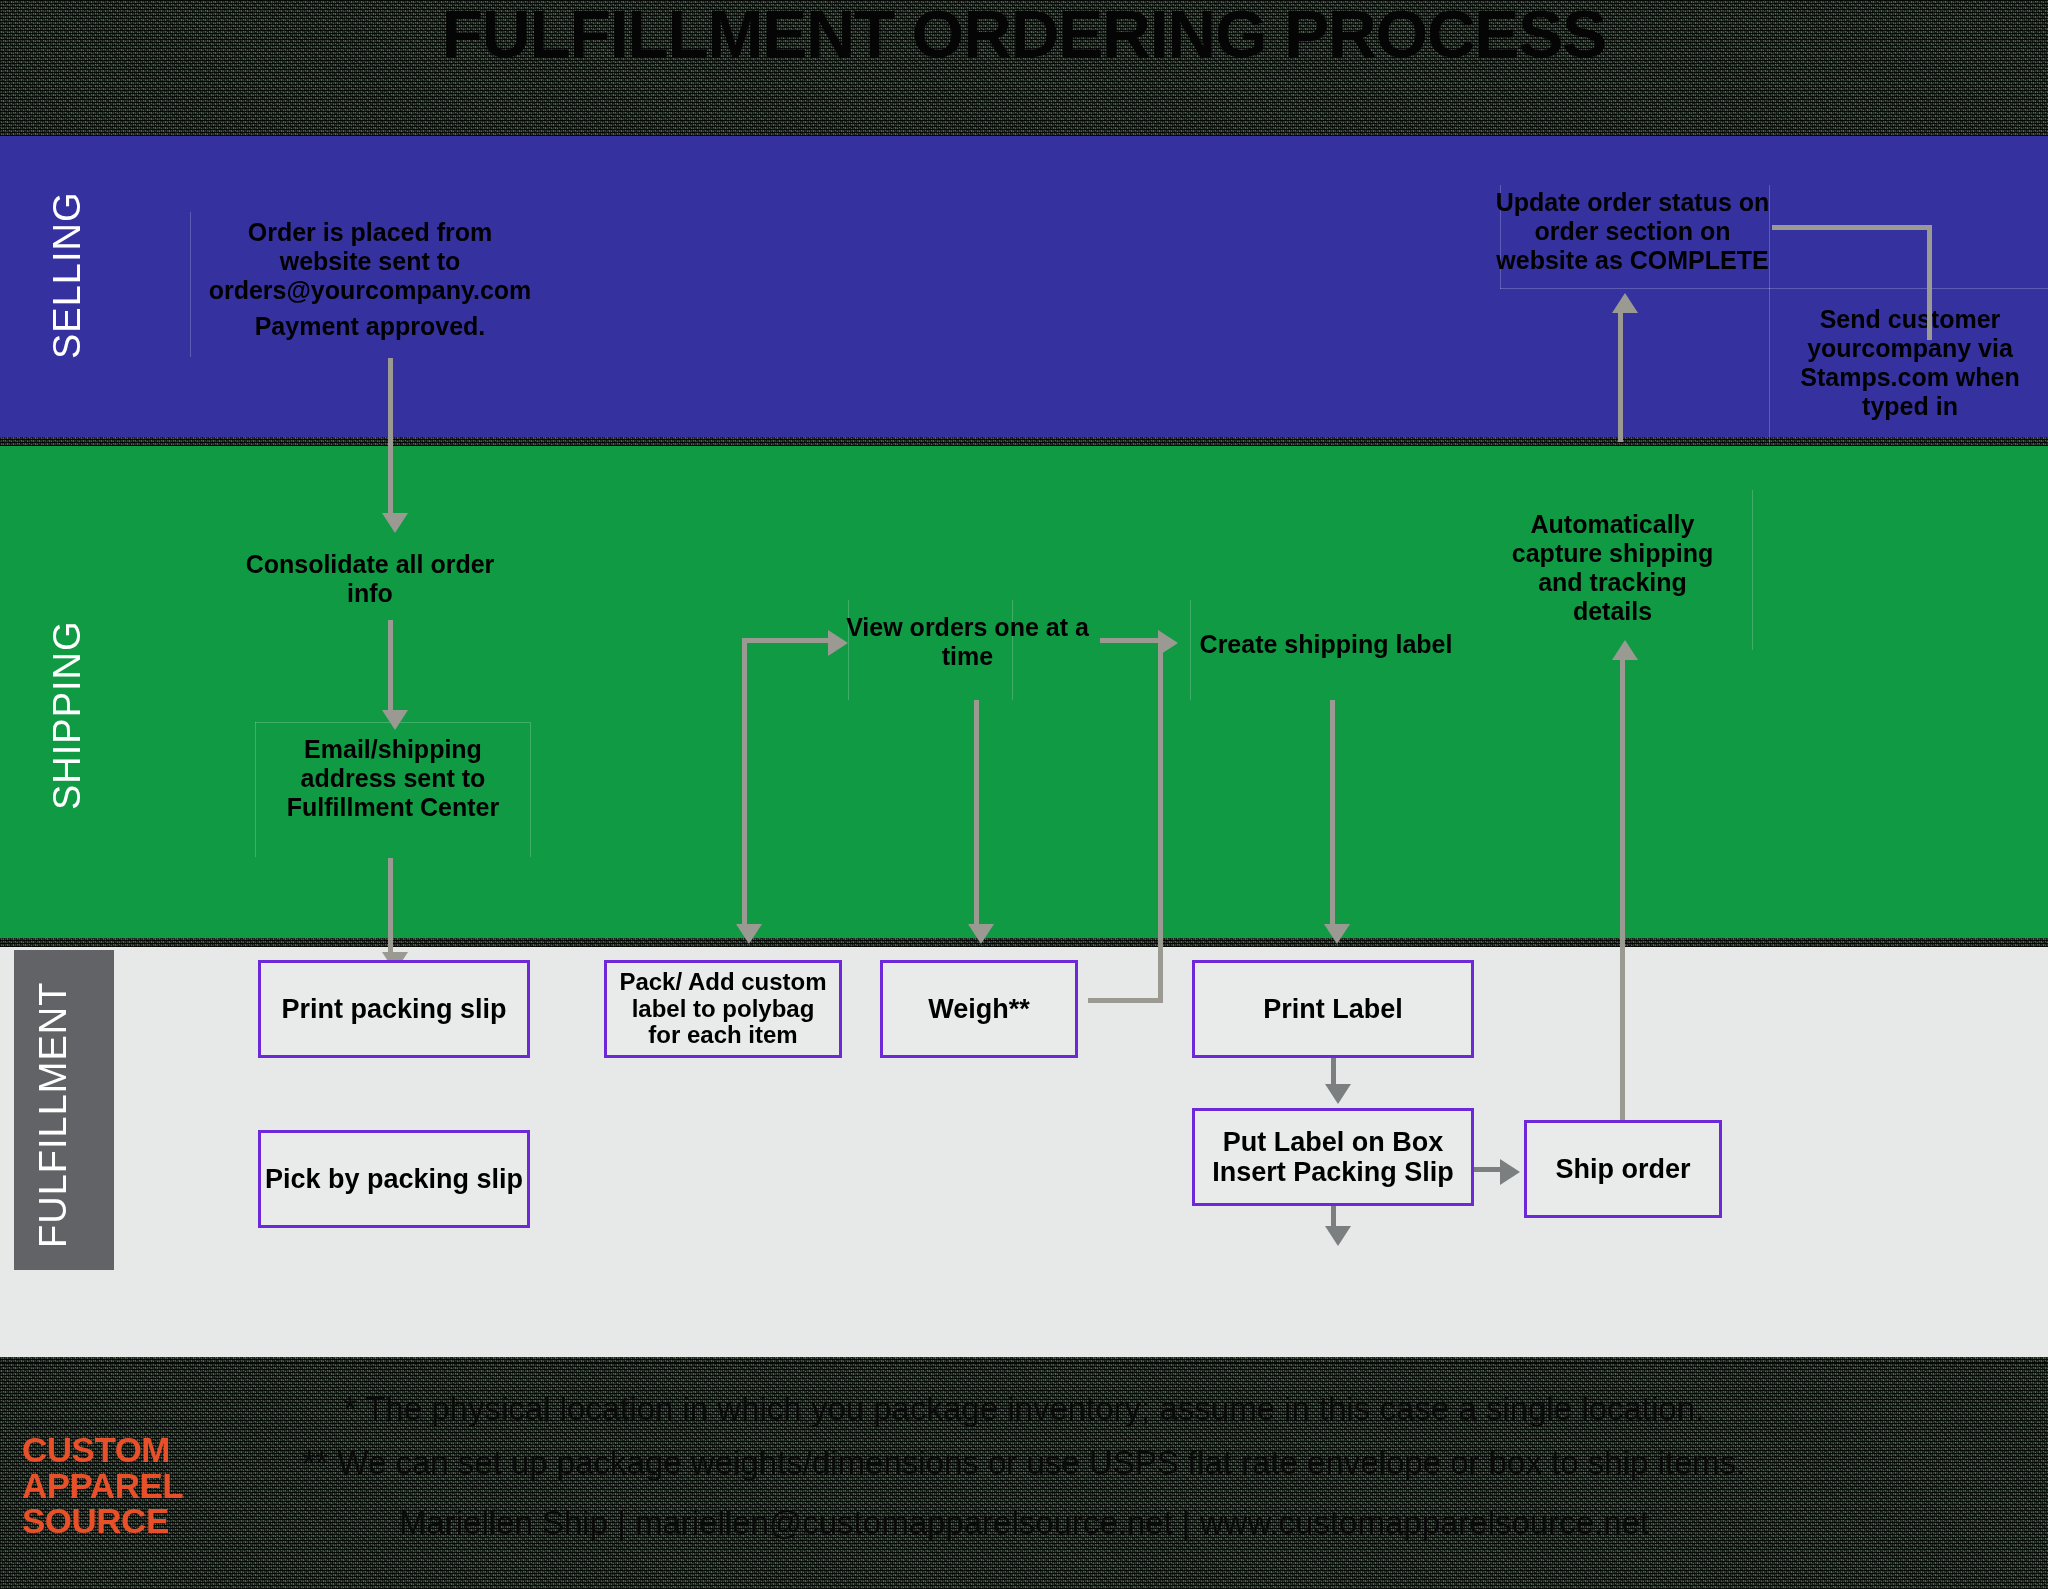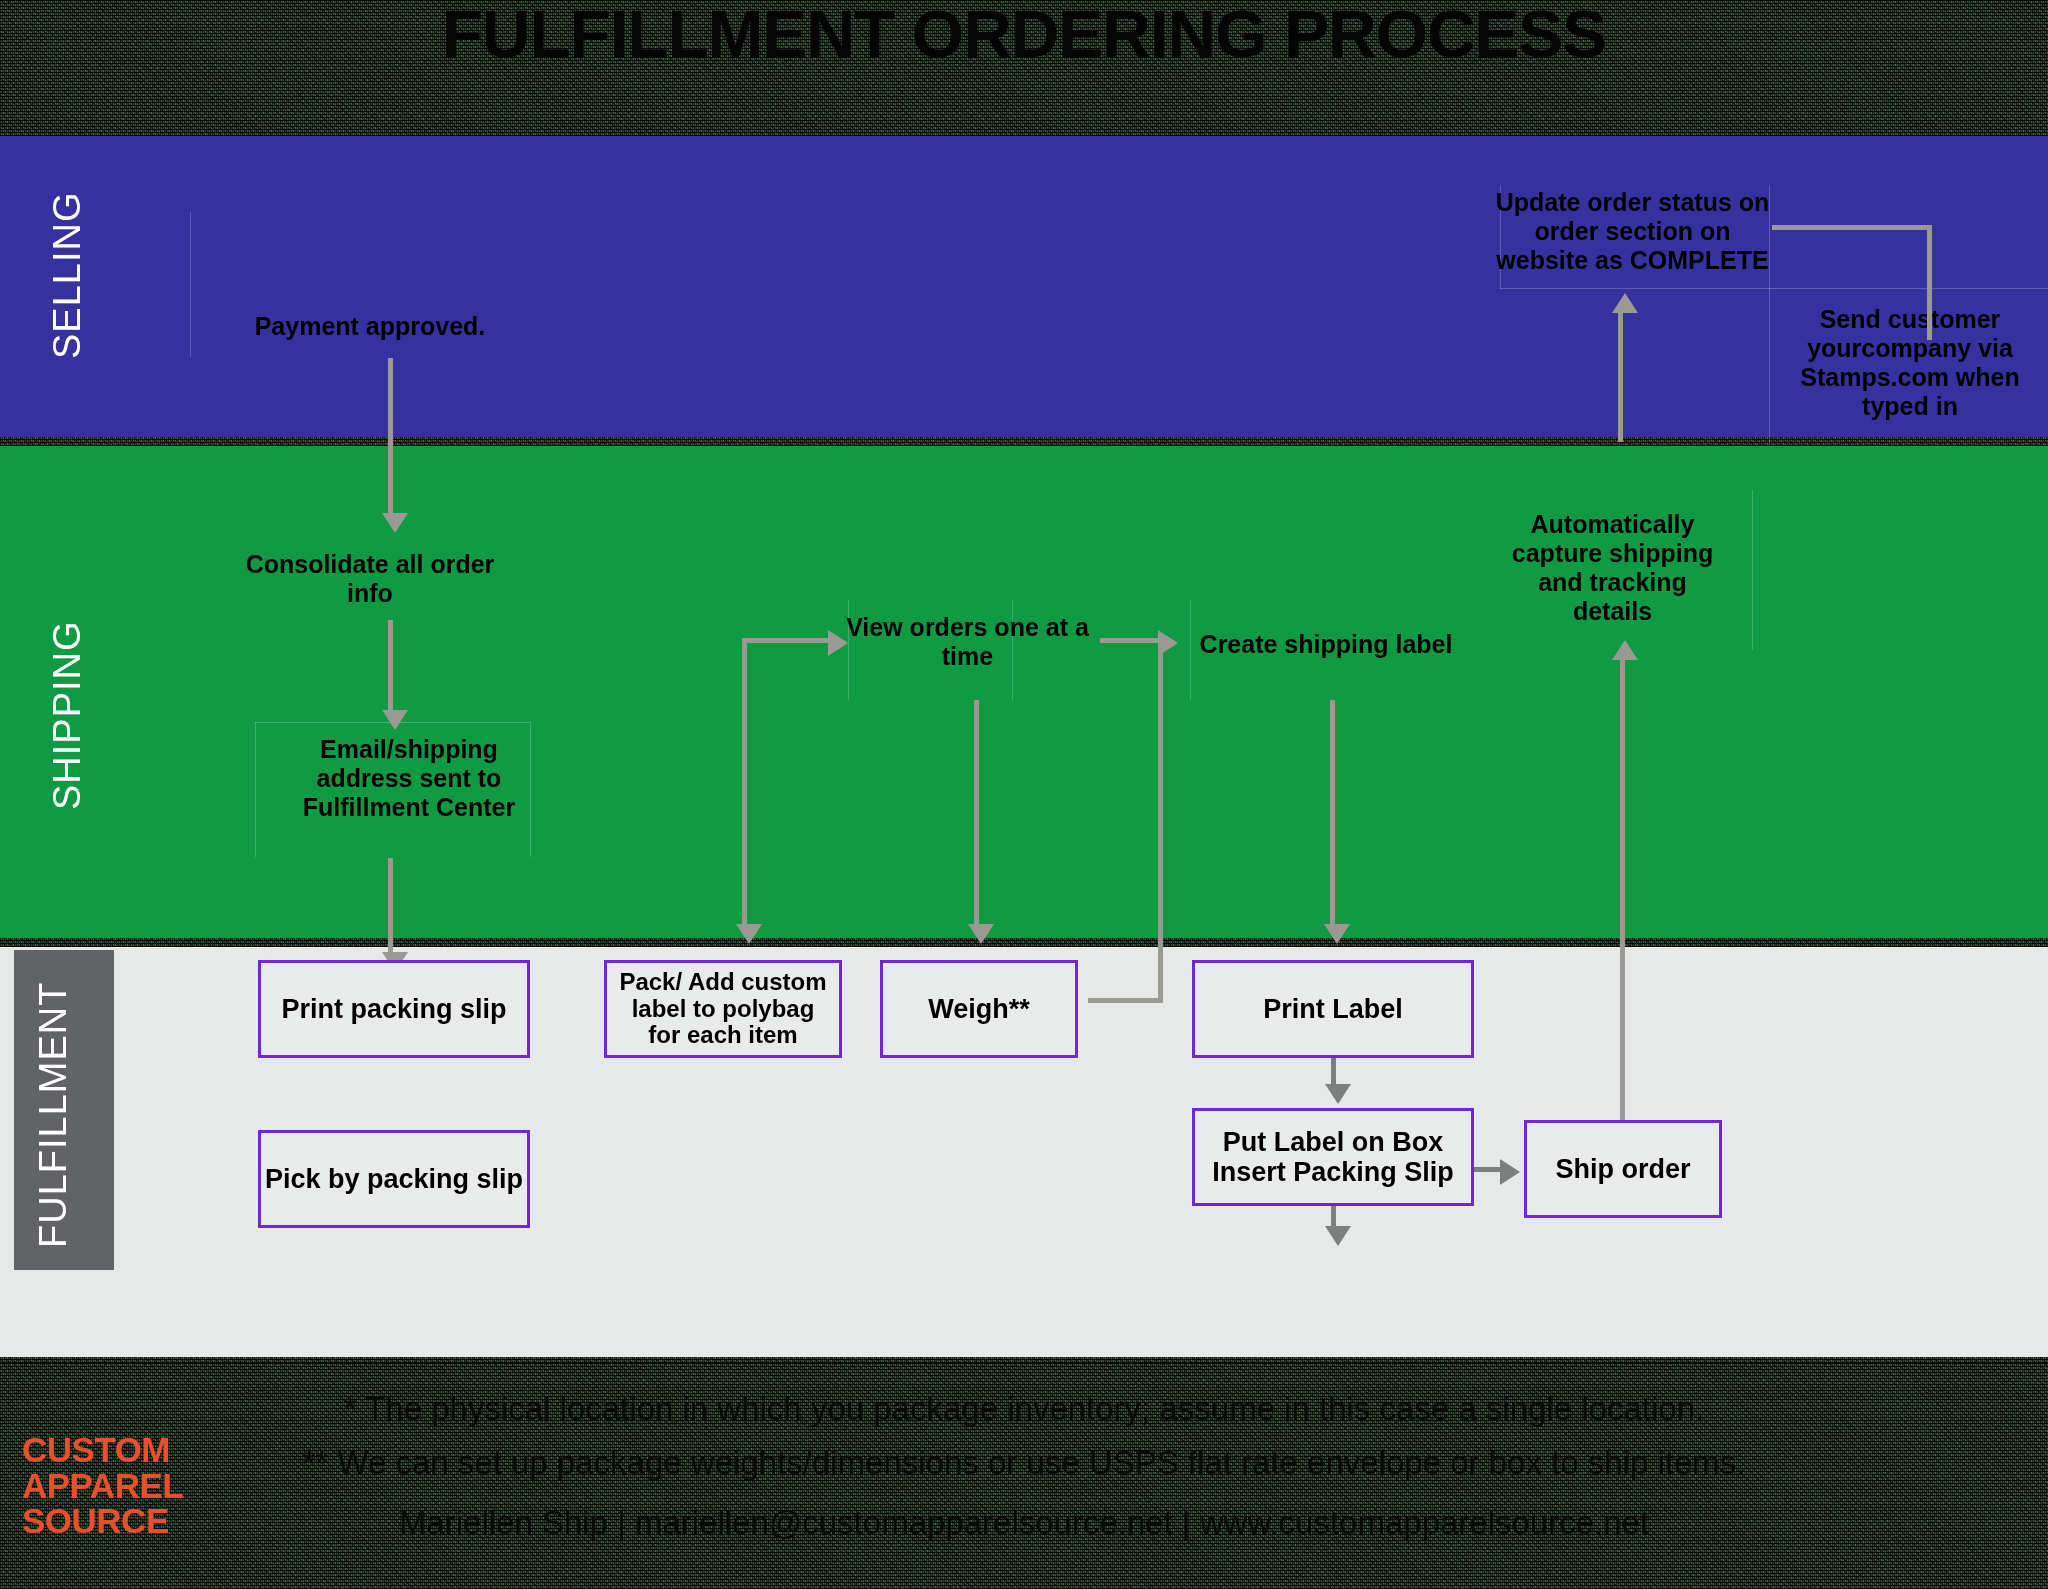--- a/index.html
+++ b/index.html
@@ -151,40 +151,41 @@
 
   <div class="hair hair-v" style="left:255px;top:722px;height:135px;"></div>
   <div class="hair hair-v" style="left:530px;top:722px;height:135px;"></div>
   <div class="hair hair-h" style="left:255px;top:722px;width:275px;"></div>
 
   <div class="hair hair-v" style="left:848px;top:600px;height:100px;"></div>
   <div class="hair hair-v" style="left:1012px;top:600px;height:100px;"></div>
   <div class="hair hair-v" style="left:1190px;top:600px;height:100px;"></div>
   <div class="hair hair-v" style="left:1752px;top:490px;height:160px;"></div>
 
+  <div class="tnode" style="left:205px;top:218px;width:330px;font-size:25px;">Order is placed from website sent to orders@yourcompany.com</div>
   <div class="tnode" style="left:205px;top:312px;width:330px;font-size:25px;">Payment approved.</div>
 
   <div class="tnode" style="left:1495px;top:188px;width:275px;font-size:25px;">Update order status on order section on website as COMPLETE</div>
   <div class="tnode" style="left:1790px;top:305px;width:240px;font-size:25px;">Send customer yourcompany via Stamps.com when typed in</div>
 
   <div class="conn conn-v" style="left:388px;top:358px;height:160px;"></div>
   <div class="arrow arr-down" style="left:382px;top:513px;"></div>
 
   <div class="conn conn-h" style="left:1772px;top:225px;width:160px;"></div>
   <div class="conn conn-v" style="left:1927px;top:225px;height:115px;"></div>
 
   <div class="conn conn-v" style="left:1618px;top:312px;height:130px;"></div>
   <div class="arrow arr-up" style="left:1612px;top:293px;"></div>
 
   <div class="tnode" style="left:225px;top:550px;width:290px;font-size:25px;">Consolidate all order info</div>
 
   <div class="conn conn-v" style="left:388px;top:620px;height:95px;"></div>
   <div class="arrow arr-down" style="left:382px;top:710px;"></div>
 
-  <div class="tnode" style="left:274px;top:735px;width:270px;font-size:25px;">Email/shipping address sent to Fulfillment Center</div>
+  <div class="tnode" style="left:258px;top:735px;width:270px;font-size:25px;">Email/shipping address sent to Fulfillment Center</div>
 
   <div class="conn conn-v" style="left:388px;top:858px;height:98px;"></div>
   <div class="arrow arr-down" style="left:382px;top:952px;"></div>
 
   <div class="tnode" style="left:845px;top:613px;width:245px;font-size:25px;">View orders one at a time</div>
 
   <div class="tnode" style="left:1196px;top:630px;width:260px;font-size:25px;">Create shipping label</div>
 
   <div class="tnode" style="left:1505px;top:510px;width:215px;font-size:25px;">Automatically capture shipping and tracking details</div>
 

